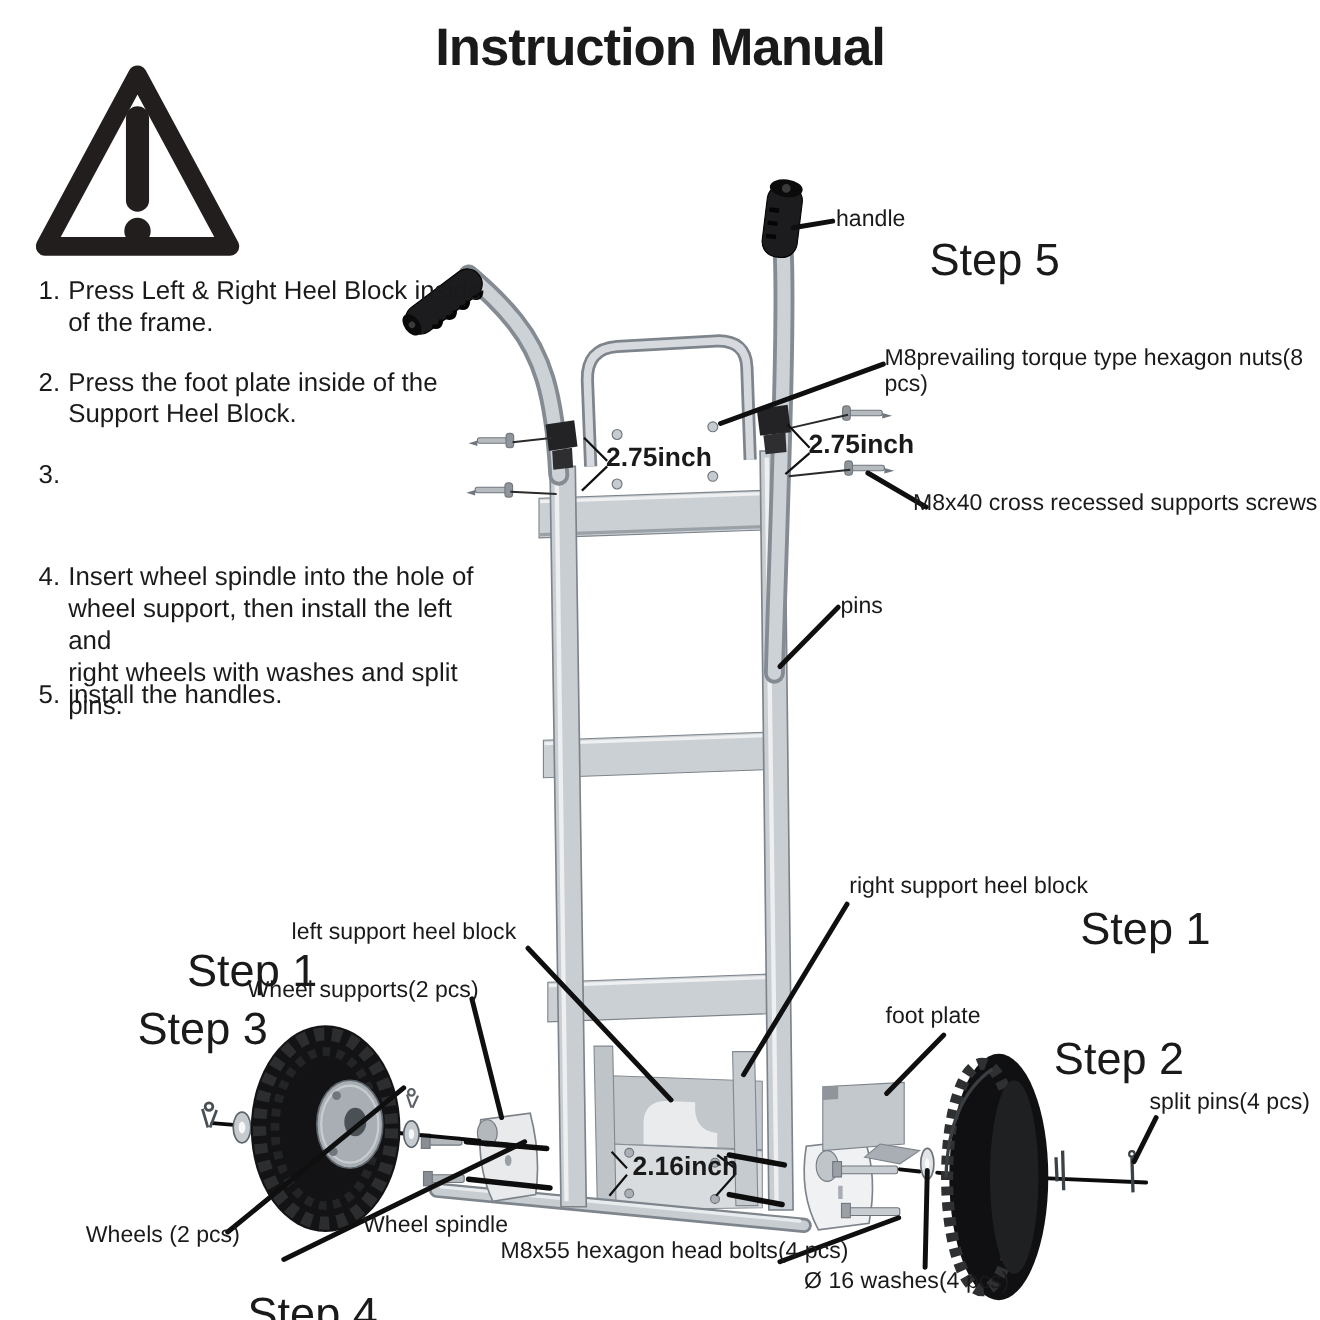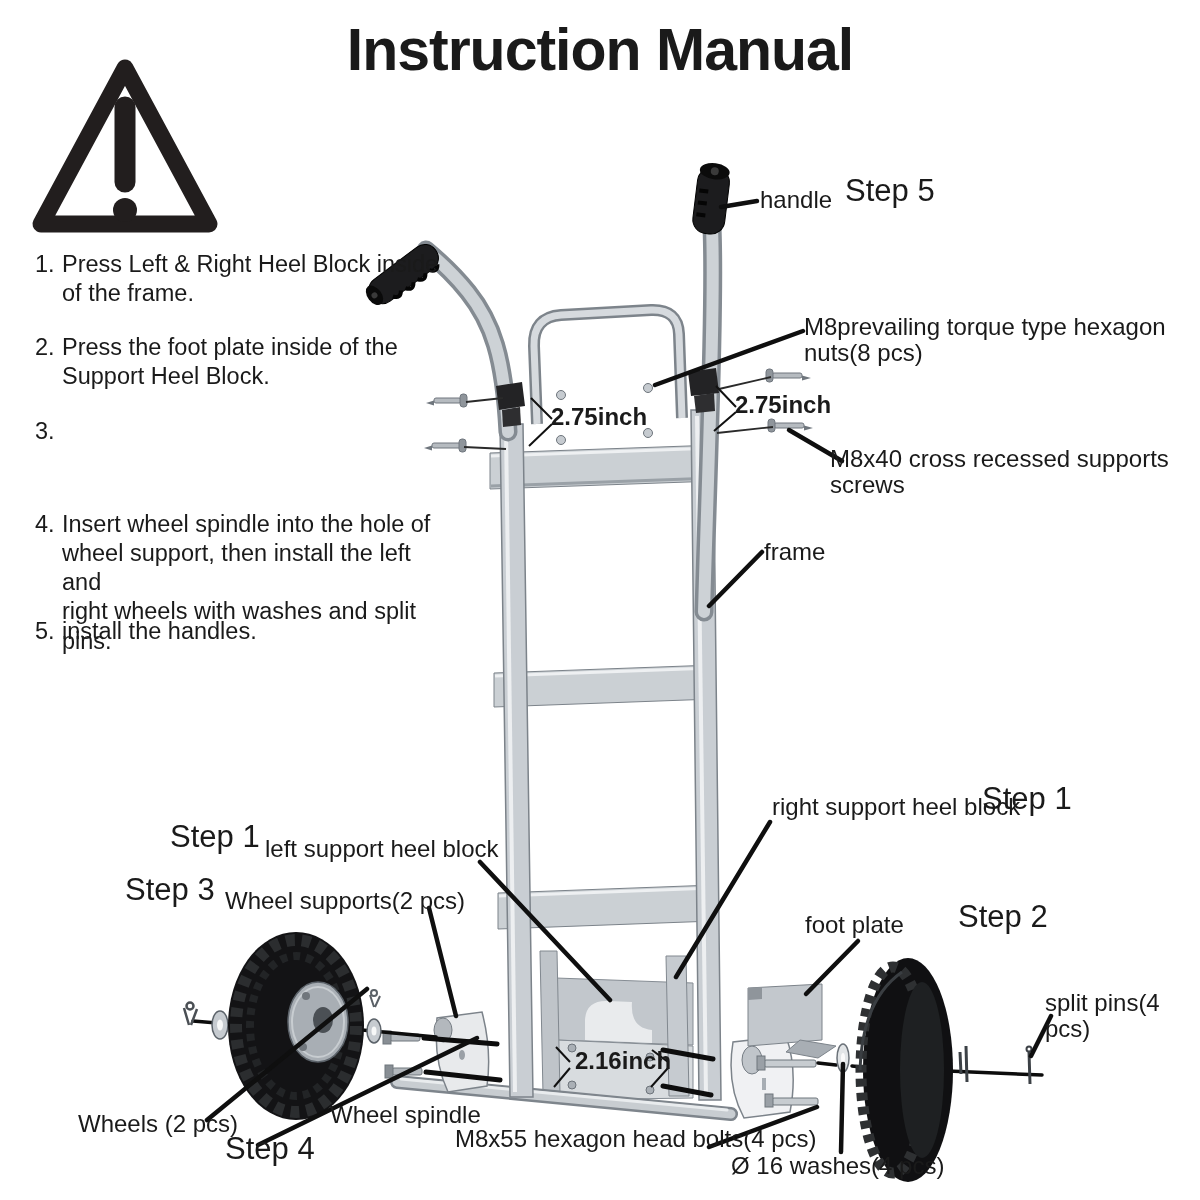--- a/index.html
+++ b/index.html
@@ -1,26 +1,26 @@
 <!DOCTYPE html>
 <html><head>
 <meta charset="utf-8">
 <style>
   html,body{margin:0;padding:0;background:#fff;}
   .page{position:relative;width:1200px;height:1200px;background:#fff;overflow:hidden;
         font-family:"Liberation Sans",sans-serif;color:#1a1a1a;}
   .art{position:absolute;left:0;top:0;width:1200px;height:1200px;}
   .txt{position:absolute;white-space:pre-line;}
-  .title{left:0;top:16px;width:1200px;text-align:center;font-size:59px;font-weight:700;letter-spacing:-1px;}
+  .title{left:0;top:16px;width:1200px;text-align:center;font-size:48px;font-weight:700;letter-spacing:-1px;}
   .warn{left:205px;top:82px;width:900px;font-size:27px;line-height:1.26;}
   .step-item{position:absolute;left:35px;width:420px;font-size:23.5px;line-height:1.24;display:flex;}
   .step-item .num{width:27px;flex:0 0 27px;}
   .step-item .body{white-space:pre-line;}
-  .lbl{font-size:24px;line-height:1.1;}
-  .big{font-size:31px;line-height:1.05;}
+  .lbl{font-size:21px;line-height:1.1;}
+  .big{font-size:41px;line-height:1.05;margin-top:40px;}
   .dim{font-size:24px;font-weight:700;line-height:1.05;}
 </style>
 </head>
 <body>
 
 <div class="page">
 
   <svg class="art" viewBox="0 0 1200 1200" aria-hidden="true">
 
     <g>
@@ -283,21 +283,21 @@
     <span class="num">5.</span>
     <span class="body">install the handles.</span>
   </div>
 
   <div class="txt lbl" style="left:760px;top:187px">handle</div>
   <div class="txt big" style="left:845px;top:175px">Step 5</div>
   <div class="txt lbl" style="left:804px;top:314px">M8prevailing torque type hexagon nuts(8 pcs)</div>
   <div class="txt dim" style="left:551px;top:404px">2.75inch</div>
   <div class="txt dim" style="left:735px;top:392px">2.75inch</div>
   <div class="txt lbl" style="left:830px;top:446px">M8x40 cross recessed supports screws</div>
-  <div class="txt lbl" style="left:764px;top:539px">frame</div>
+  <div class="txt lbl" style="left:764px;top:539px">pins</div>
   <div class="txt lbl" style="left:772px;top:794px">right support heel block</div>
   <div class="txt big" style="left:982px;top:783px">Step 1</div>
   <div class="txt big" style="left:170px;top:821px">Step 1</div>
   <div class="txt lbl" style="left:265px;top:836px">left support heel block</div>
   <div class="txt big" style="left:125px;top:874px">Step 3</div>
   <div class="txt lbl" style="left:225px;top:888px">Wheel supports(2 pcs)</div>
   <div class="txt lbl" style="left:805px;top:912px">foot plate</div>
   <div class="txt big" style="left:958px;top:901px">Step 2</div>
   <div class="txt lbl" style="left:1045px;top:990px">split pins(4 pcs)</div>
   <div class="txt lbl" style="left:78px;top:1111px">Wheels (2 pcs)</div>

